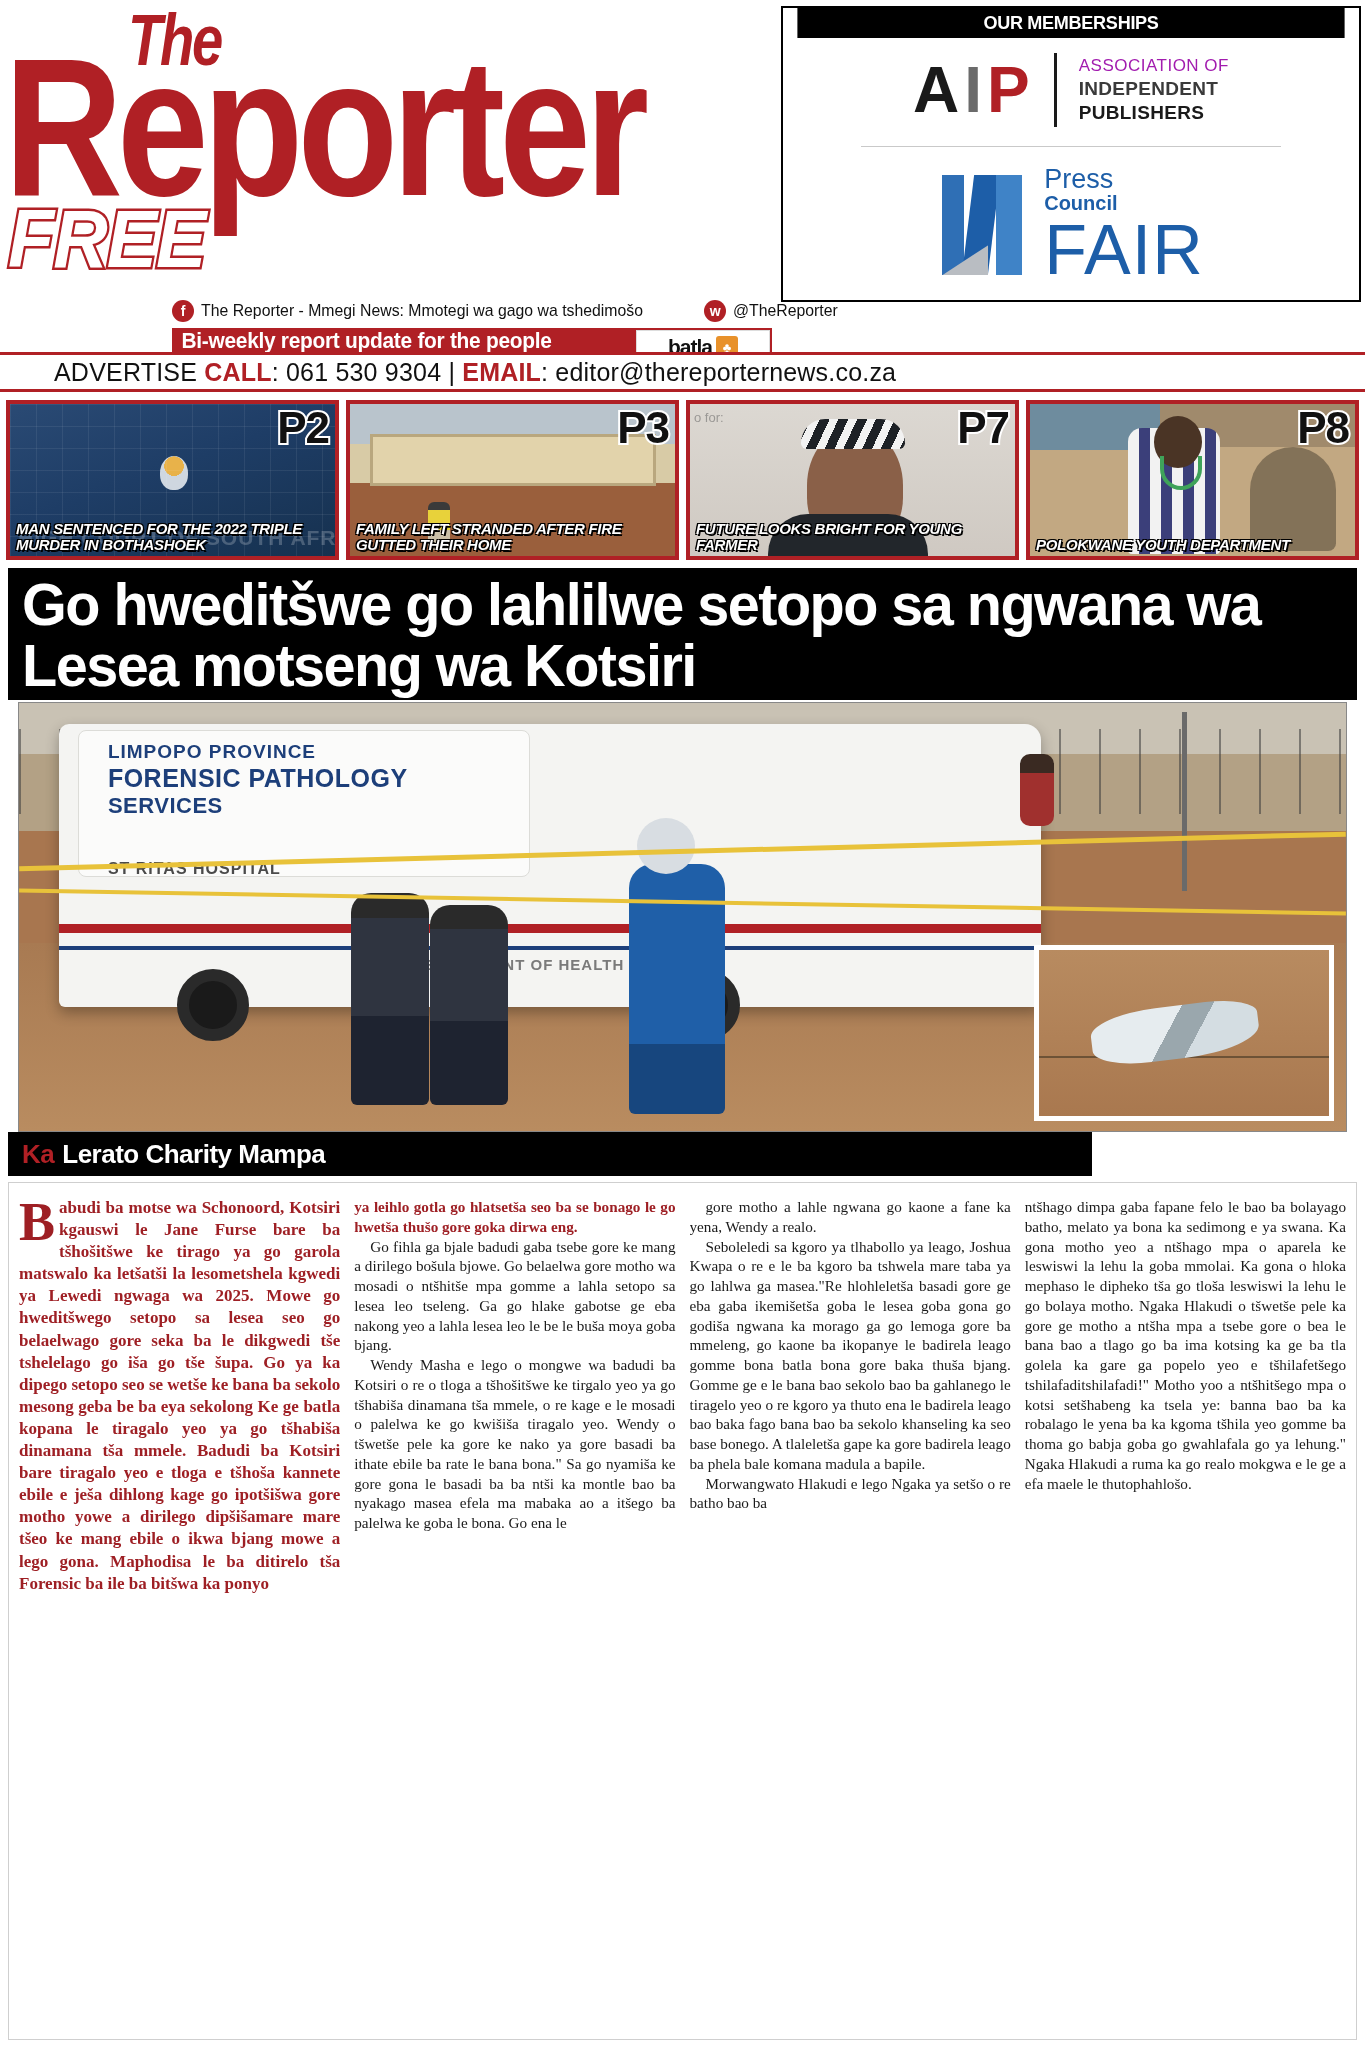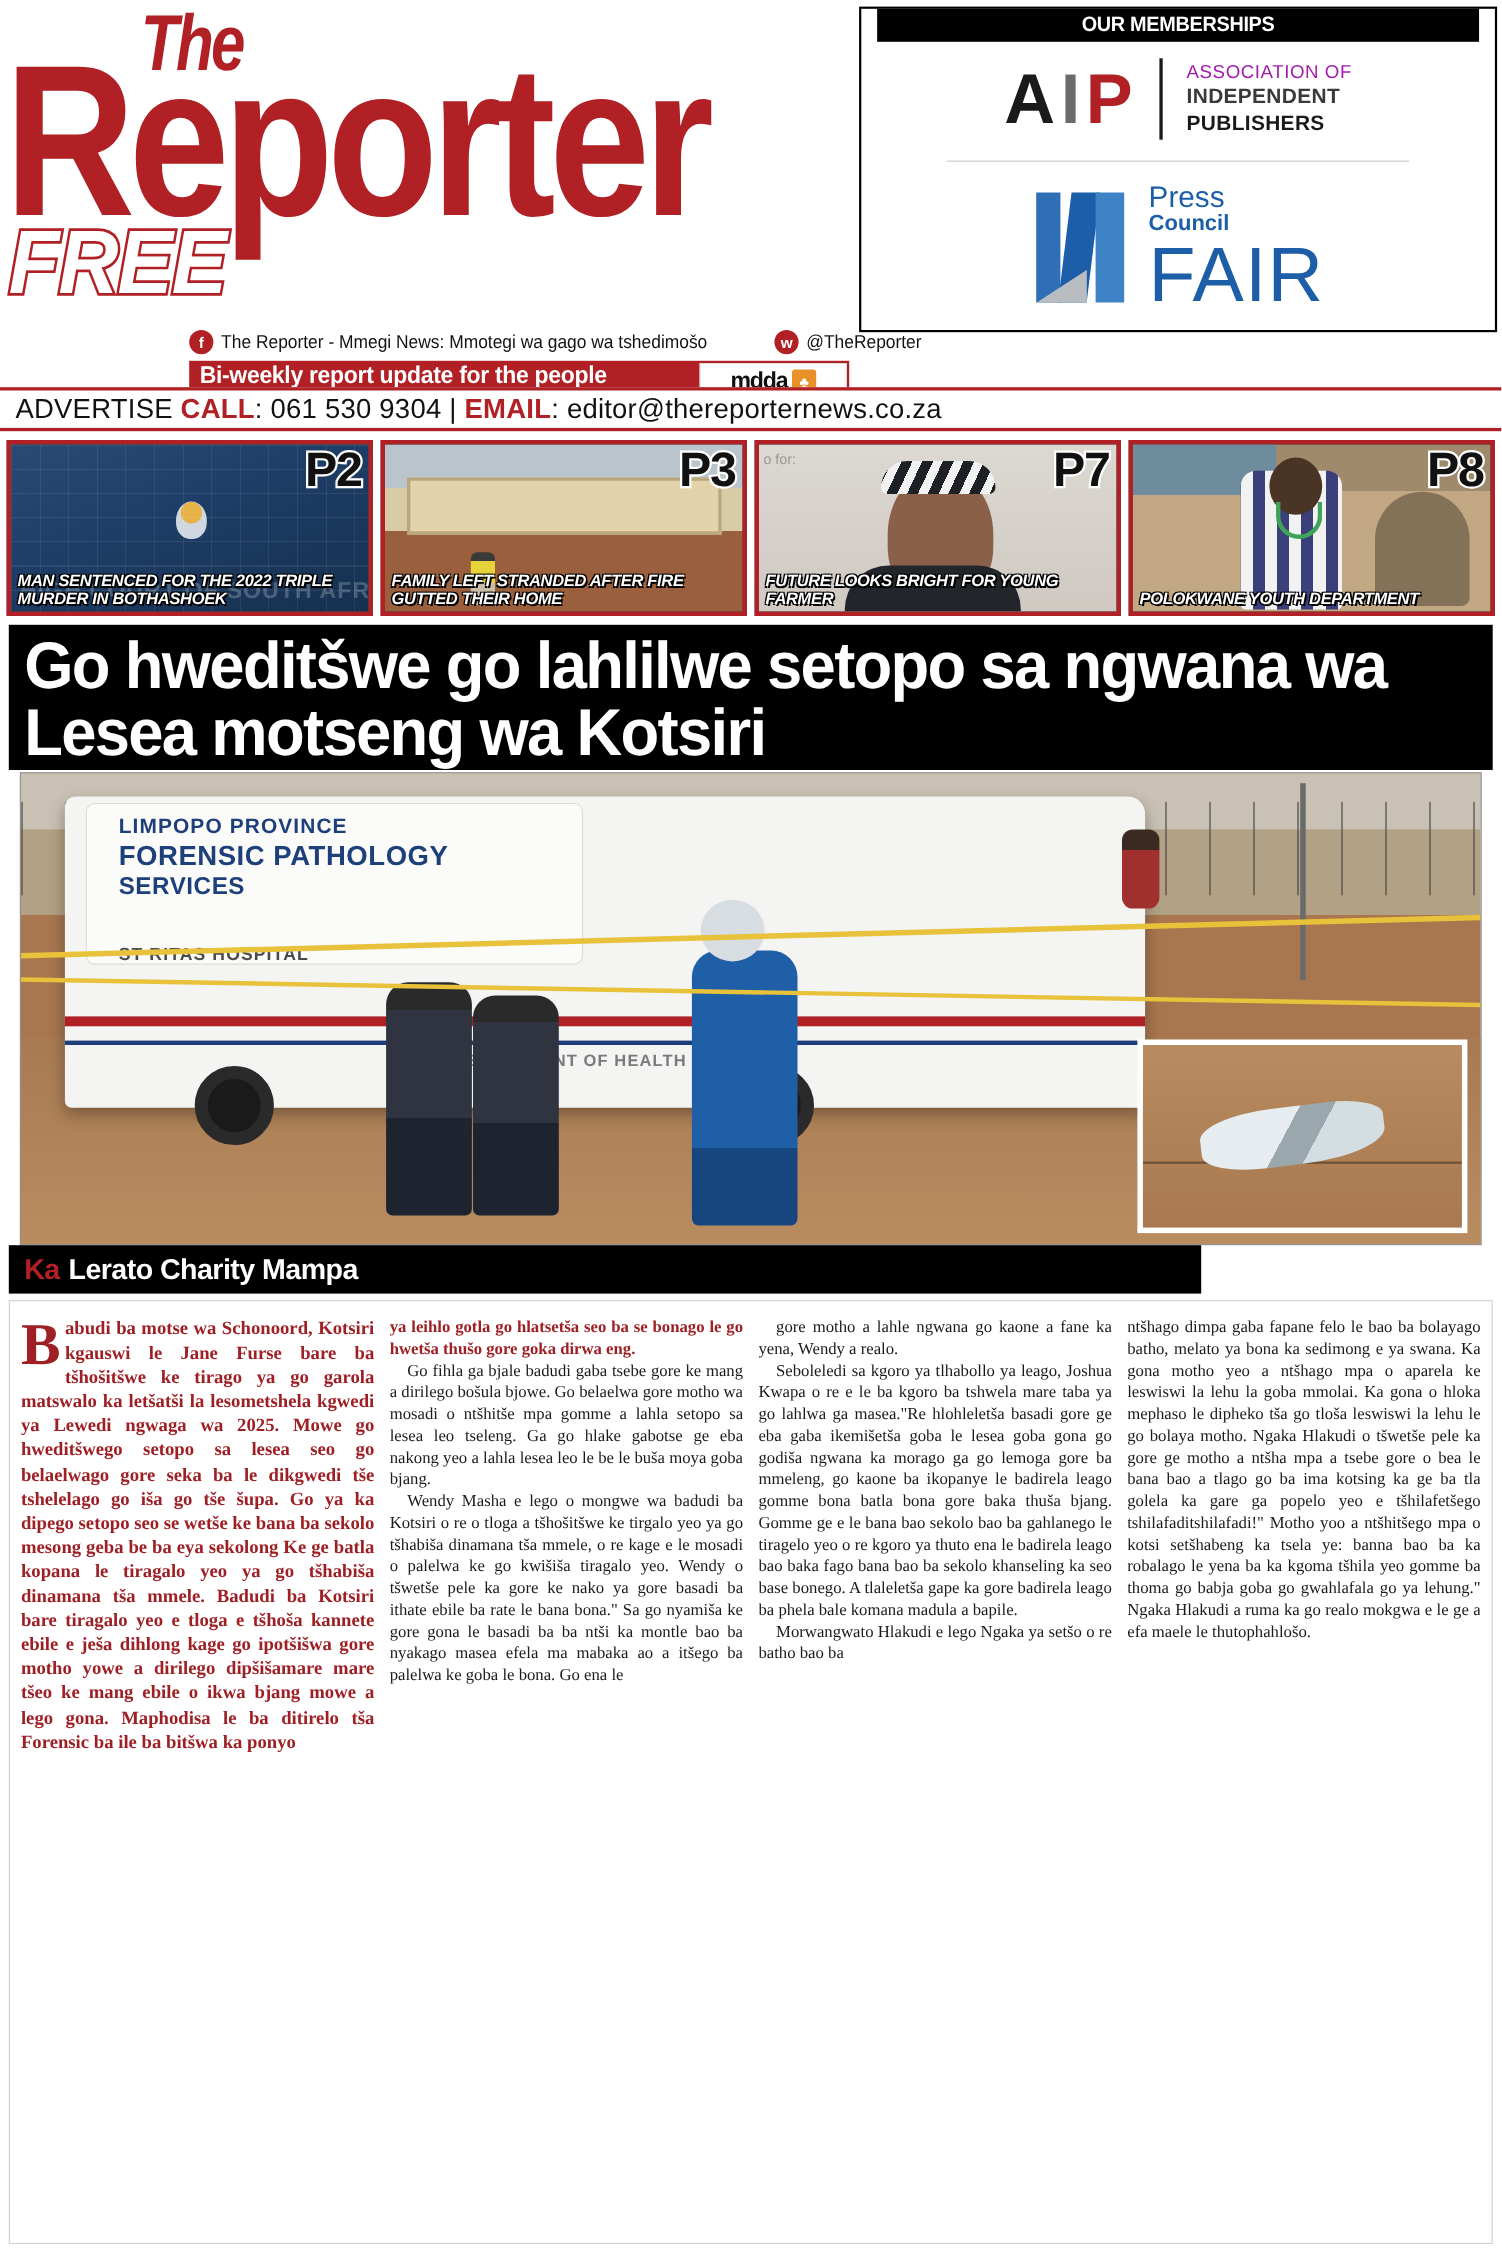--- a/index.html
+++ b/index.html
@@ -262,20 +262,21 @@
     align-items: center;
     background: #fff;
   }
   .ad-text {
     font-family: "Liberation Sans", sans-serif;
     font-size: 25px;
     color: #111;
     padding-left: 14px;
     letter-spacing: 0.2px;
     white-space: nowrap;
+    margin-left: 40px;
   }
   .ad-text .red { color: #b02025; font-weight: bold; }
 
   
   .teasers {
     position: absolute;
     left: 6px; top: 400px;
     width: 1353px;
     height: 160px;
     display: flex;
@@ -664,21 +665,21 @@
         <span class="soc-icon">f</span>
         <span class="soc-text">The Reporter - Mmegi News: Mmotegi wa gago wa tshedimošo</span>
         <span class="soc-sep"></span>
         <span class="soc-icon">w</span>
         <span class="soc-text">@TheReporter</span>
       </div>
 
       <div class="tagline-row">
         <span class="tagline-text">Bi-weekly report update for the people</span>
         <div class="mdda-box">
-          <span class="mdda-word">mdda</span>
+          <span class="mdda-word">batla</span>
           <span class="mdda-tree">♣</span>
           <span class="mdda-sub">MEDIA DEVELOPMENT &amp; DIVERSITY AGENCY</span>
         </div>
       </div>
     </div>
 
     <div class="issue-date">19-26 September 2025</div>
 
     <div class="memberships">
       <div class="mem-title">OUR MEMBERSHIPS</div>

